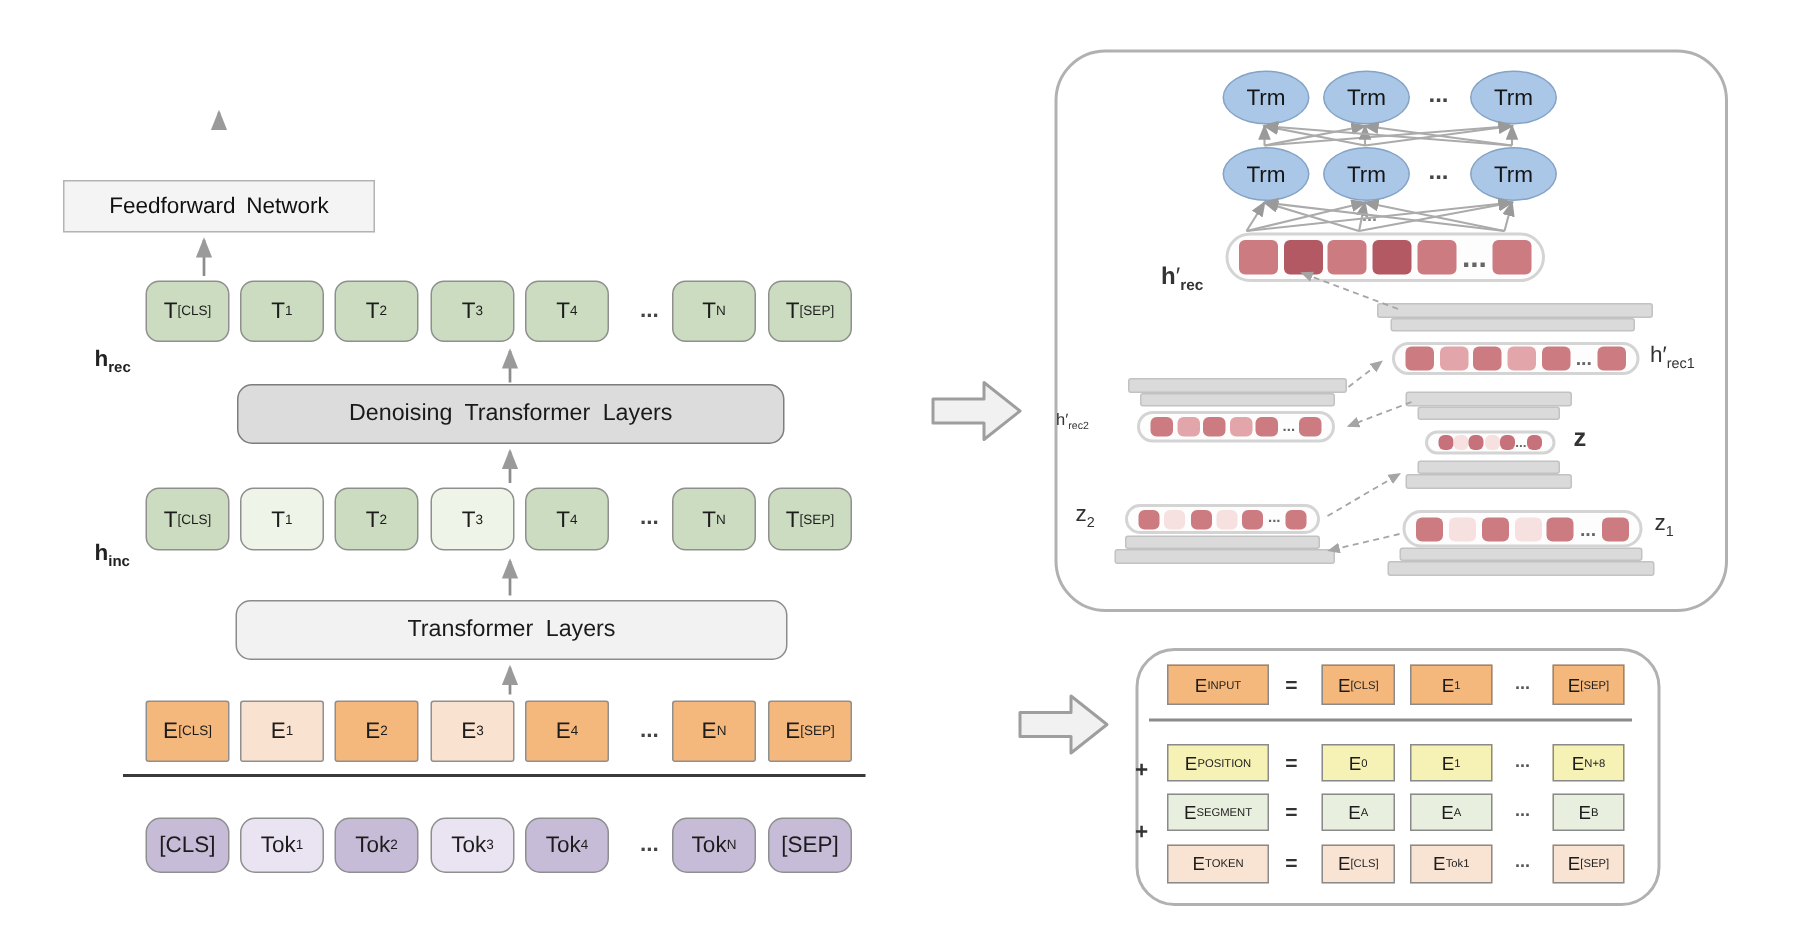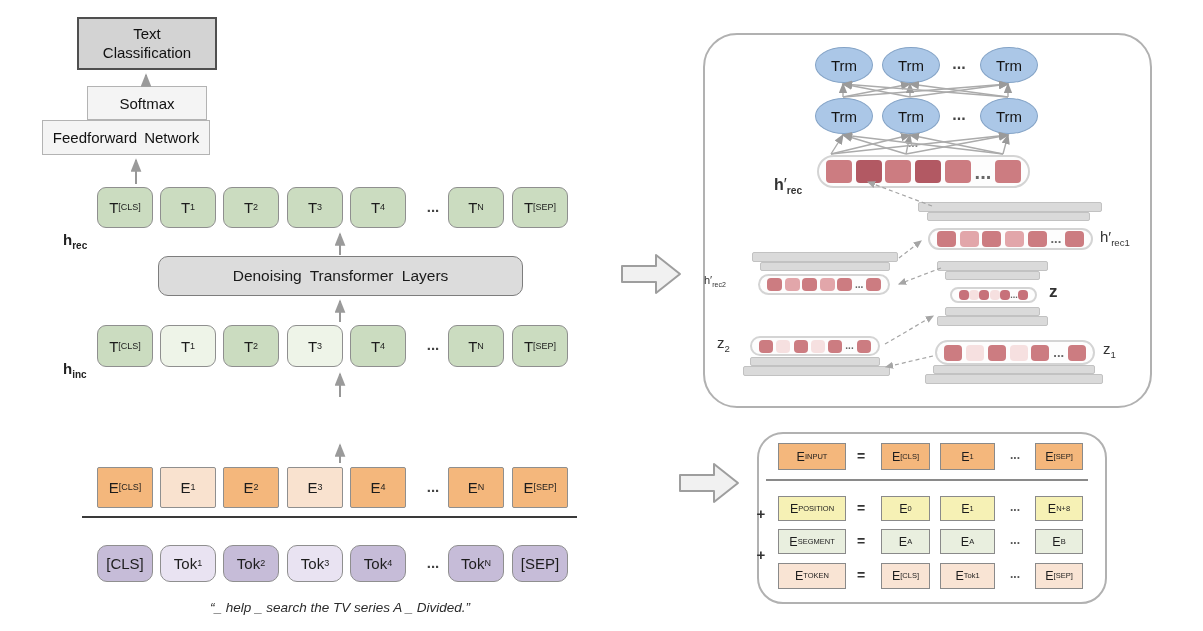--- a/index.html
+++ b/index.html
@@ -5,21 +5,21 @@
   html,body{margin:0;padding:0;background:#fff;}
   .canvas{position:relative;width:1203px;height:631px;background:#fff;
           font-family:"Liberation Sans",sans-serif;overflow:hidden;}
   .abs{position:absolute;box-sizing:border-box;}
   .box{position:absolute;box-sizing:border-box;display:flex;align-items:center;
        justify-content:center;text-align:center;}
   .tc{left:77px;top:17px;width:140px;height:53px;background:#d3d3d3;border:2px solid #4f4f4f;
       font-size:15px;color:#111;line-height:1.25;padding:0 18px;}
   .soft{left:87px;top:86px;width:120px;height:34px;background:#f4f4f4;border:1px solid #b3b3b3;
       font-size:15px;color:#111;}
-  .ffn{left:42px;top:120px;width:168px;height:35px;background:#f4f4f4;border:1px solid #b3b3b3;
+  .ffn{left:42px;top:120px;width:208px;height:35px;background:#f4f4f4;border:1px solid #b3b3b3;
       font-size:15px;color:#111;word-spacing:3px;}
   .denoise{left:158px;top:256px;width:365px;height:40px;background:#dcdcdc;border:1.5px solid #7d7d7d;
       border-radius:10px;font-size:15.5px;color:#1a1a1a;word-spacing:4px;}
   .translayer{left:157px;top:400px;width:368px;height:40px;background:#f2f2f2;border:1.5px solid #8c8c8c;
       border-radius:10px;font-size:15.5px;color:#1a1a1a;word-spacing:4px;}
   .tok{border:1px solid #8f8f8f;font-size:15px;color:#1c1c1c;}
   .tok sub{font-size:9px;line-height:1;}
   .hlabel{position:absolute;font-size:15px;color:#222;}
   .hlabel sub{font-size:10px;}
   .divider1{left:82px;top:516px;width:495px;height:1.5px;background:#3a3a3a;}
@@ -47,33 +47,31 @@
   .ln{stroke:#ababab;stroke-width:1.4;fill:none;}
   .lnv{stroke:#8c8c8c;stroke-width:1.8;fill:none;}
   .lnd{stroke:#a5a5a5;stroke-width:1.2;fill:none;stroke-dasharray:4 3;}
   .bigarrow{fill:#f1f1f1;stroke:#9e9e9e;stroke-width:2;stroke-linejoin:round;}
 </style>
 </head>
 <body>
 
 <div class="canvas" id="canvas">
 
-  <div class="box tc">Text Classification</div>
-  <div class="box soft">Softmax</div>
   <div class="box ffn">Feedforward Network</div>
 
   <div class="box denoise">Denoising Transformer Layers</div>
+  <div class="box translayer">Transformer Layers</div>
 
   <div class="hlabel" id="hrec-label" style="left:63px;top:231px;font-weight:normal;"><b>h</b><sub><b>rec</b></sub></div>
   <div class="hlabel" id="hinc-label" style="left:63px;top:360px;font-weight:bold;text-align:right;"><b>h</b><sub><b>inc</b></sub></div>
 
   <div class="abs divider1"></div>
   <div class="abs divider2"></div>
 
-  <div class="abs caption">“_ help _ search the TV series A _ Divided.”</div>
 
   <div class="panel p1"></div>
   <div class="panel p2"></div>
 
   <div class="sign" style="left:753px;top:505px;width:16px;">+</div>
   <div class="sign" style="left:753px;top:546px;width:16px;">+</div>
 
   <svg id="overlay" viewBox="0 0 1203 631">
     <defs>
       <marker id="ah" markerWidth="9" markerHeight="8" refX="6.5" refY="3" orient="auto">

